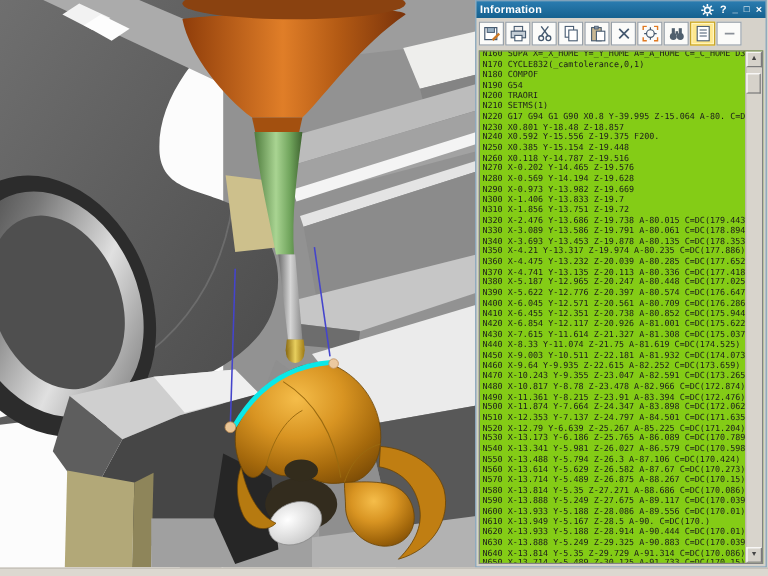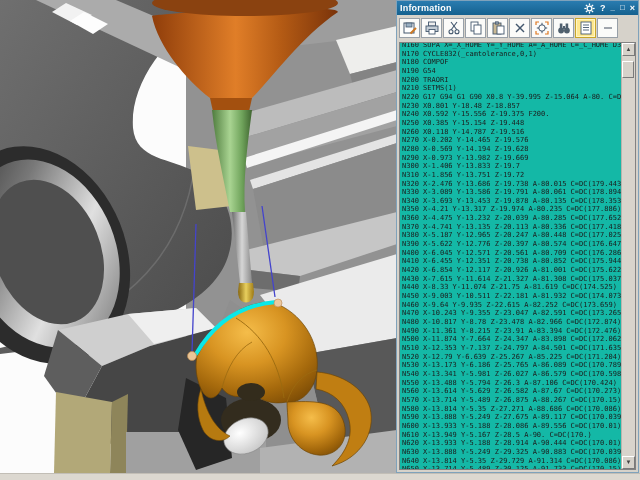--- a/index.html
+++ b/index.html
@@ -25,21 +25,21 @@
   .tb-sys{display:flex;align-items:center;gap:5px;}
   .sysglyph{font-size:9px;font-weight:bold;color:#fff;line-height:10px;cursor:default;}
   .sysglyph.small{font-size:8px;}
   .toolbar{height:24px;flex:0 0 24px;display:flex;align-items:center;padding:1px 2px;gap:1px;}
   .tbtn{
     width:21px;height:20px;background:#fbfbf9;border:1px solid #98a0a8;
     display:flex;align-items:center;justify-content:center;box-sizing:border-box;
   }
   .tbtn.active{background:#ffe88e;border-color:#c8a52a;box-shadow:inset 0 0 0 1px #fff6c4;}
   .textwrap{
-    flex:1;margin:1px 2px 2px 2px;background:#14b8a6;
+    flex:1;margin:1px 2px 2px 2px;background:#84cc16;
     border:1px solid #828282;box-sizing:border-box;display:flex;overflow:hidden;
   }
   .code{
     flex:1;overflow:hidden;padding-left:2px;margin-top:-2px;
     font-family:"DejaVu Sans Mono",monospace;font-size:7px;line-height:8.66px;
     color:#1c1c1c;white-space:pre;
   }
   .code div{white-space:pre;}
   .scrollbar{
     flex:0 0 13px;background:#d8d4cc;border-left:1px solid #b8b4ac;

